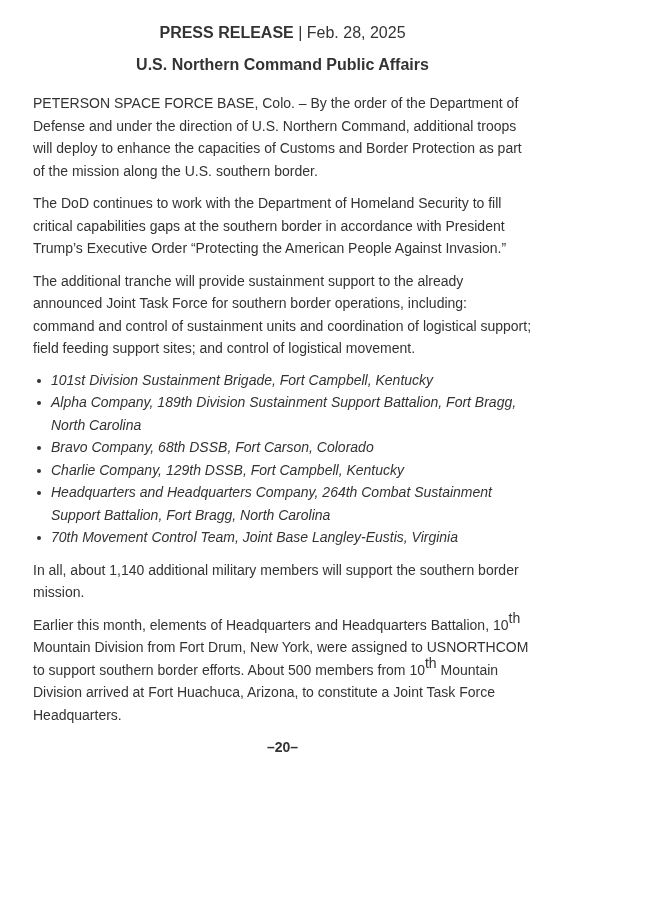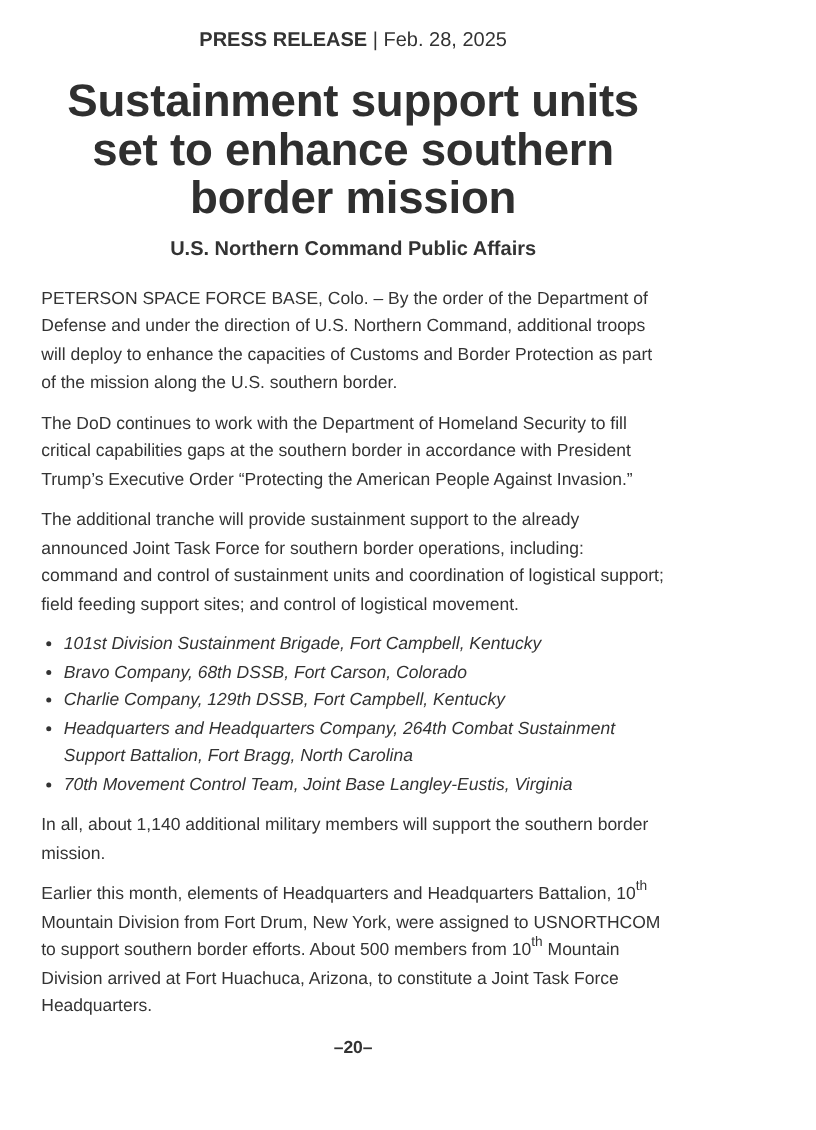--- a/index.html
+++ b/index.html
@@ -24,44 +24,44 @@
   }
   .body { margin-top: 18px; font-size: 14px; line-height: 22.5px; }
   .body p { margin: 0 0 10px 0; }
   .body .dateline { font-weight: normal; }
   ul.units { margin: -1px 0 10px 0; padding-left: 18px; list-style: none; }
   ul.units li { position: relative; padding-left: 0; line-height: 22.5px; font-style: italic; }
   ul.units li::before {
     content: ""; position: absolute; left: -14px; top: 10px;
     width: 4px; height: 4px; border-radius: 50%; background: #333;
   }
-  sup { font-size: 11px; line-height: 0; position: relative; top: -1px; }
+  sup { font-size: 14px; line-height: 0; position: relative; top: -1px; }
   .end { text-align: center; font-weight: bold; font-size: 14px; margin-top: 13px; }
 </style>
 </head>
 <body>
 
 <div class="page">
   <div class="kicker">
     <span class="label">PRESS RELEASE</span><span> | </span><span>Feb. 28, 2025</span>
   </div>
 
-  <h1 class="title">Sustainment support units set to enhance southern border mission</h1>
 
   <div class="byline">U.S. Northern Command Public Affairs</div>
 
   <div class="body">
     <p>
       <span class="dateline">PETERSON SPACE FORCE BASE, Colo. –</span><span> By the order of the Department of Defense and under the direction of U.S. Northern Command, additional troops will deploy to enhance the capacities of Customs and Border Protection as part of the mission along the U.S. southern border.</span>
     </p>
     <p>The DoD continues to work with the Department of Homeland Security to fill critical capabilities gaps at the southern border in accordance with President Trump’s Executive Order “Protecting the American People Against Invasion.”</p>
     <p>The additional tranche will provide sustainment support to the already announced Joint Task Force for southern border operations, including: command and control of sustainment units and coordination of logistical support; field feeding support sites; and control of logistical movement.</p>
 
     <ul class="units">
       <li>101st Division Sustainment Brigade, Fort Campbell, Kentucky</li>
+      <li>Alpha Company, 189th Division Sustainment Support Battalion, Fort Bragg, North Carolina</li>
       <li>Bravo Company, 68th DSSB, Fort Carson, Colorado</li>
       <li>Charlie Company, 129th DSSB, Fort Campbell, Kentucky</li>
       <li>Headquarters and Headquarters Company, 264th Combat Sustainment Support Battalion, Fort Bragg, North Carolina</li>
       <li>70th Movement Control Team, Joint Base Langley-Eustis, Virginia</li>
     </ul>
 
     <p>In all, about 1,140 additional military members will support the southern border mission.</p>
     <p>
       <span>Earlier this month, elements of Headquarters and Headquarters Battalion, 10</span><sup>th</sup><span> Mountain Division from Fort Drum, New York, were assigned to USNORTHCOM to support southern border efforts. About 500 members from 10</span><sup>th</sup><span> Mountain Division arrived at Fort Huachuca, Arizona, to constitute a Joint Task Force Headquarters.</span>
     </p>

